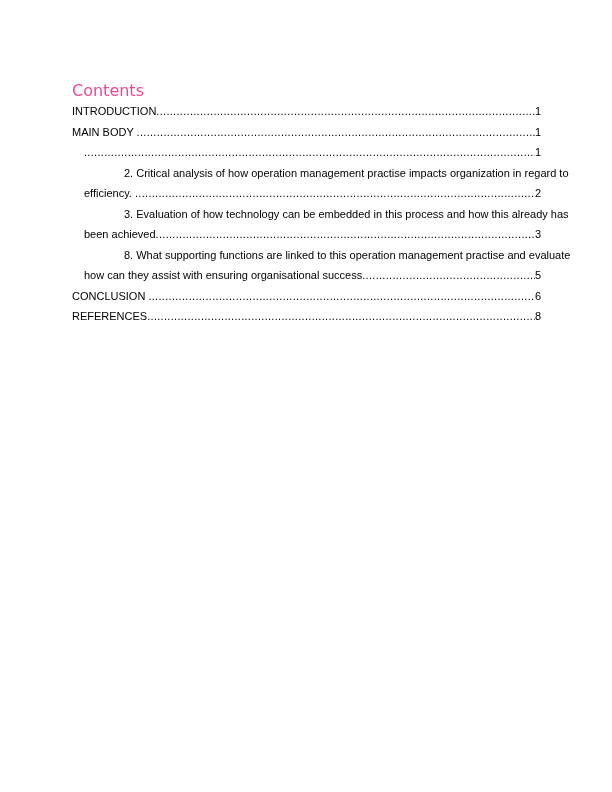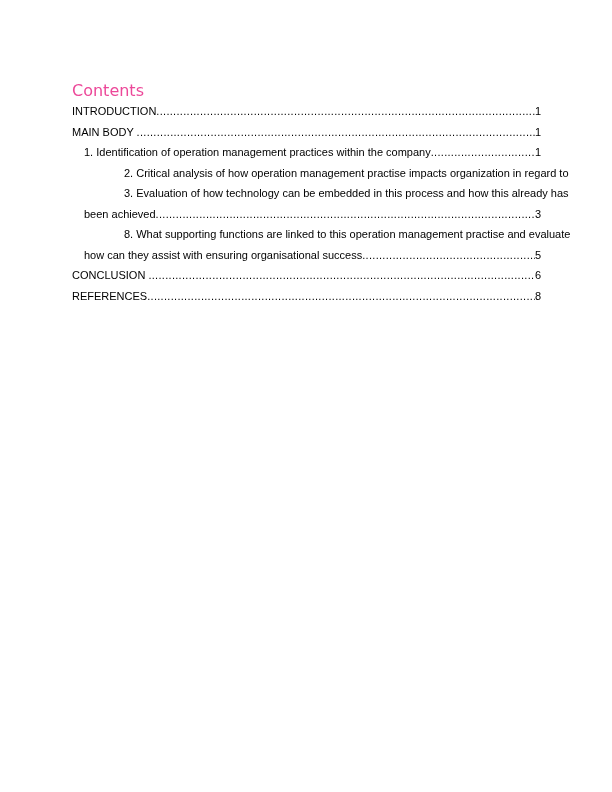--- a/index.html
+++ b/index.html
@@ -37,27 +37,31 @@
       <span class="pg">1</span>
     </div>
 
     <div class="entry l1 oneline">
       <span class="txt" style="white-space:pre">MAIN BODY </span>
       <span class="dots"></span>
       <span class="pg">1</span>
     </div>
 
     <div class="entry l2 oneline">
-      <span class="txt">1. Identification of operation management practices within the company</span>
       <span class="dots"></span>
       <span class="pg">1</span>
     </div>
 
     <div class="entry l2 multi">
       <span class="first">2. Critical analysis of how operation management practise impacts organization in regard to</span>
+      <div class="oneline">
+        <span class="txt" style="white-space:pre">efficiency. </span>
+        <span class="dots"></span>
+        <span class="pg">2</span>
+      </div>
     </div>
 
     <div class="entry l2 multi">
       <span class="first">3. Evaluation of how technology can be embedded in this process and how this already has</span>
       <div class="oneline">
         <span class="txt">been achieved</span>
         <span class="dots"></span>
         <span class="pg">3</span>
       </div>
     </div>

